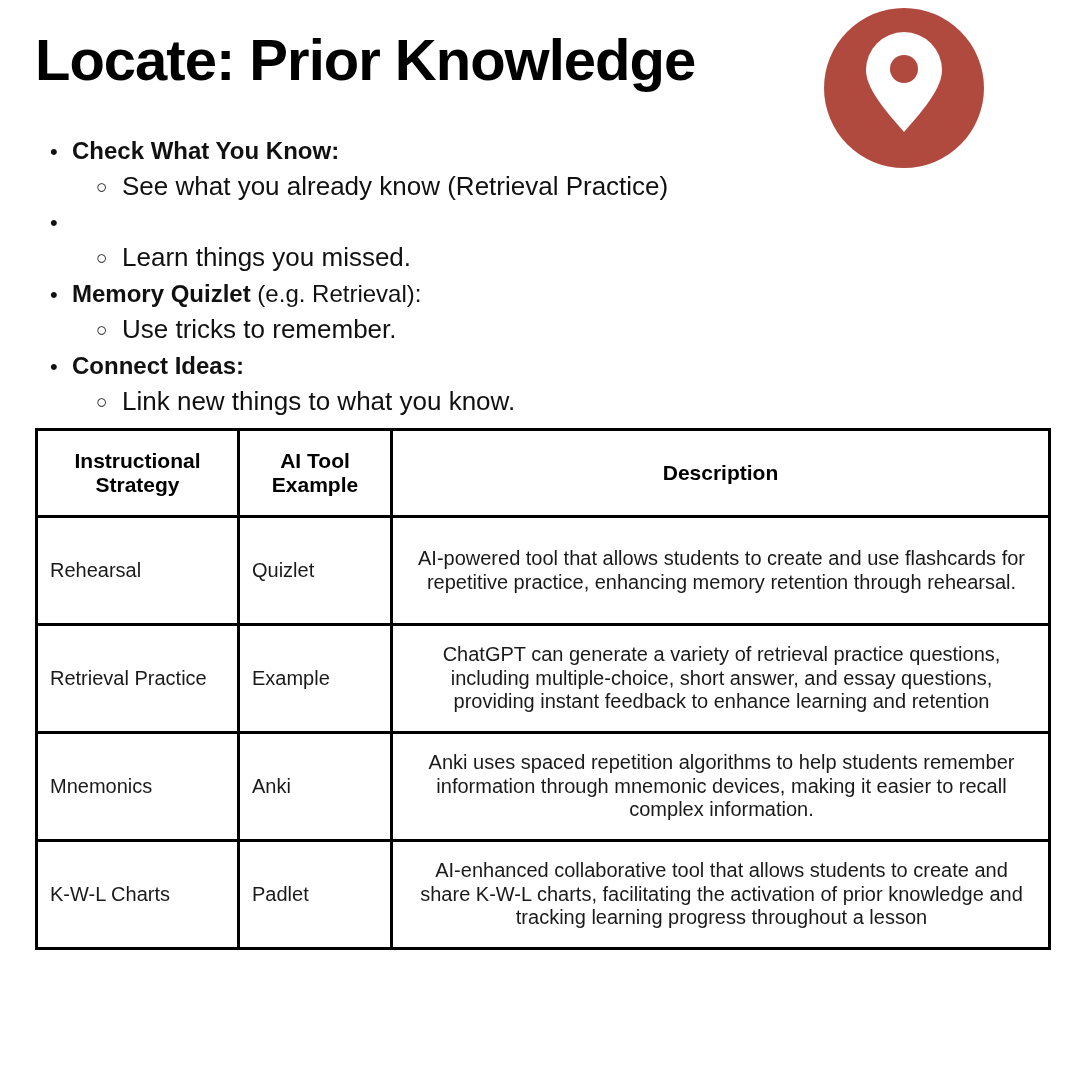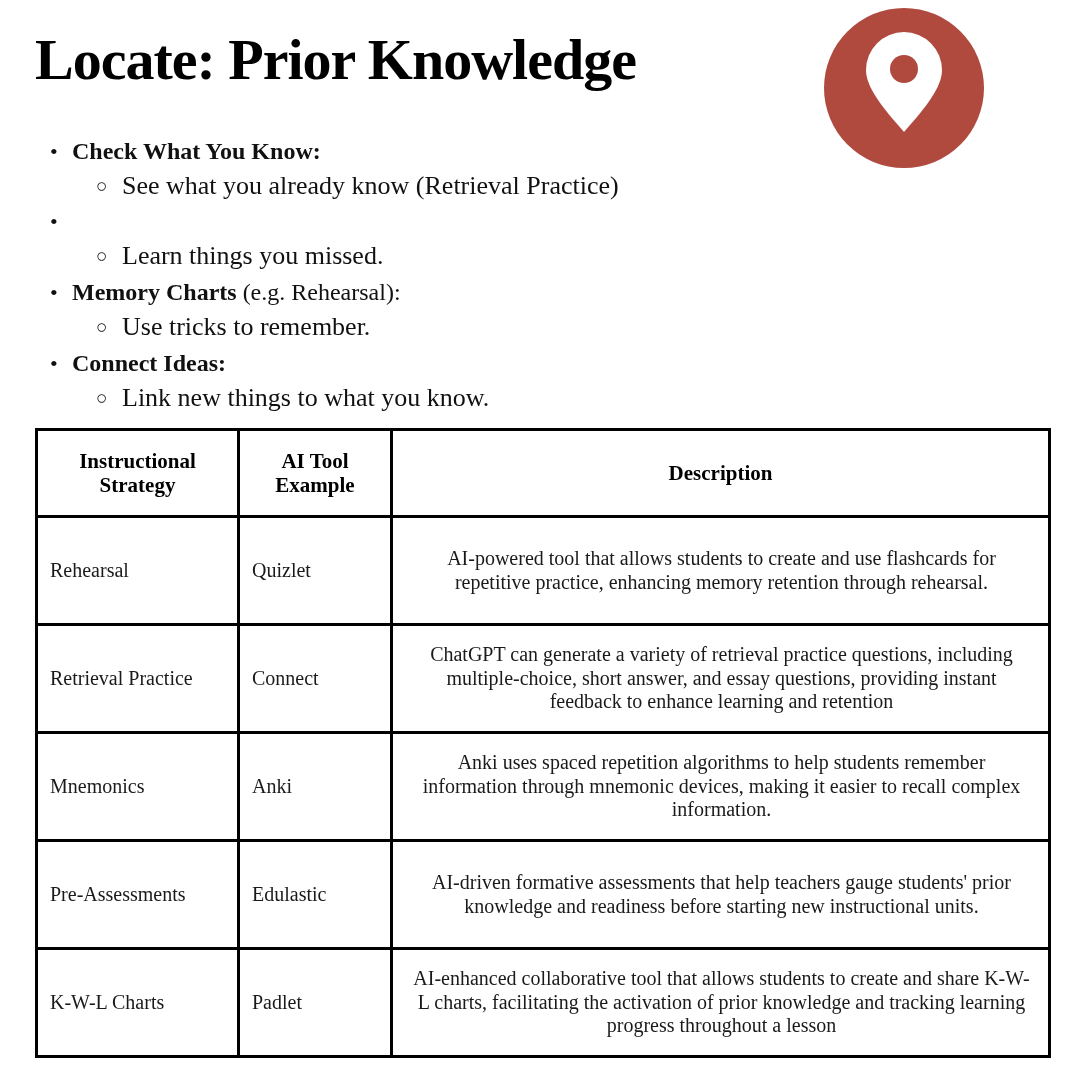--- a/index.html
+++ b/index.html
@@ -5,21 +5,21 @@
   * { margin: 0; padding: 0; box-sizing: border-box; }
   html, body { background: #ffffff; }
   body {
     width: 1080px;
     height: 1080px;
     font-family: "Liberation Sans", sans-serif;
     color: #000000;
     position: relative;
     overflow: hidden;
   }
-  .page { width: 1000px; height: 1080px; position: relative; font-family: Liberation Serif, serif; }
+  .page { width: 1000px; height: 1080px; position: relative; }
 
   
   .title {
     position: absolute;
     left: 35px;
     top: 26px;
     font-size: 58px;
     font-weight: 800;
     letter-spacing: -1px;
     color: #000000;
@@ -134,21 +134,21 @@
     <div class="b-main">
       <span class="marker">•</span>
     </div>
     <div class="b-sub">
       <span class="marker-sub">○</span>
       <span>Learn things you missed.</span>
     </div>
 
     <div class="b-main">
       <span class="marker">•</span>
-      <span><strong>Memory Charts</strong><span> (e.g. Rehearsal):</span></span>
+      <span><strong>Memory Quizlet</strong><span> (e.g. Retrieval):</span></span>
     </div>
     <div class="b-sub">
       <span class="marker-sub">○</span>
       <span>Use tricks to remember.</span>
     </div>
 
     <div class="b-main">
       <span class="marker">•</span>
       <span><strong>Connect Ideas:</strong><span></span></span>
     </div>
@@ -173,34 +173,29 @@
       </tr>
     </thead>
     <tbody>
       <tr>
         <td class="c-center">Rehearsal</td>
         <td class="c-center">Quizlet</td>
         <td class="c-desc">AI-powered tool that allows students to create and use flashcards for repetitive practice, enhancing memory retention through rehearsal.</td>
       </tr>
       <tr>
         <td class="c-center">Retrieval Practice</td>
-        <td class="c-center">Connect</td>
+        <td class="c-center">Example</td>
         <td class="c-desc">ChatGPT can generate a variety of retrieval practice questions, including multiple-choice, short answer, and essay questions, providing instant feedback to enhance learning and retention</td>
       </tr>
       <tr>
         <td class="c-center">Mnemonics</td>
         <td class="c-center">Anki</td>
         <td class="c-desc">Anki uses spaced repetition algorithms to help students remember information through mnemonic devices, making it easier to recall complex information.</td>
       </tr>
       <tr>
-        <td class="c-center">Pre-Assessments</td>
-        <td class="c-center">Edulastic</td>
-        <td class="c-desc">AI-driven formative assessments that help teachers gauge students' prior knowledge and readiness before starting new instructional units.</td>
-      </tr>
-      <tr>
         <td class="c-center">K-W-L Charts</td>
         <td class="c-center">Padlet</td>
         <td class="c-desc">AI-enhanced collaborative tool that allows students to create and share K-W-L charts, facilitating the activation of prior knowledge and tracking learning progress throughout a lesson</td>
       </tr>
     </tbody>
   </table>
 
 </div>
 
 </body></html>

